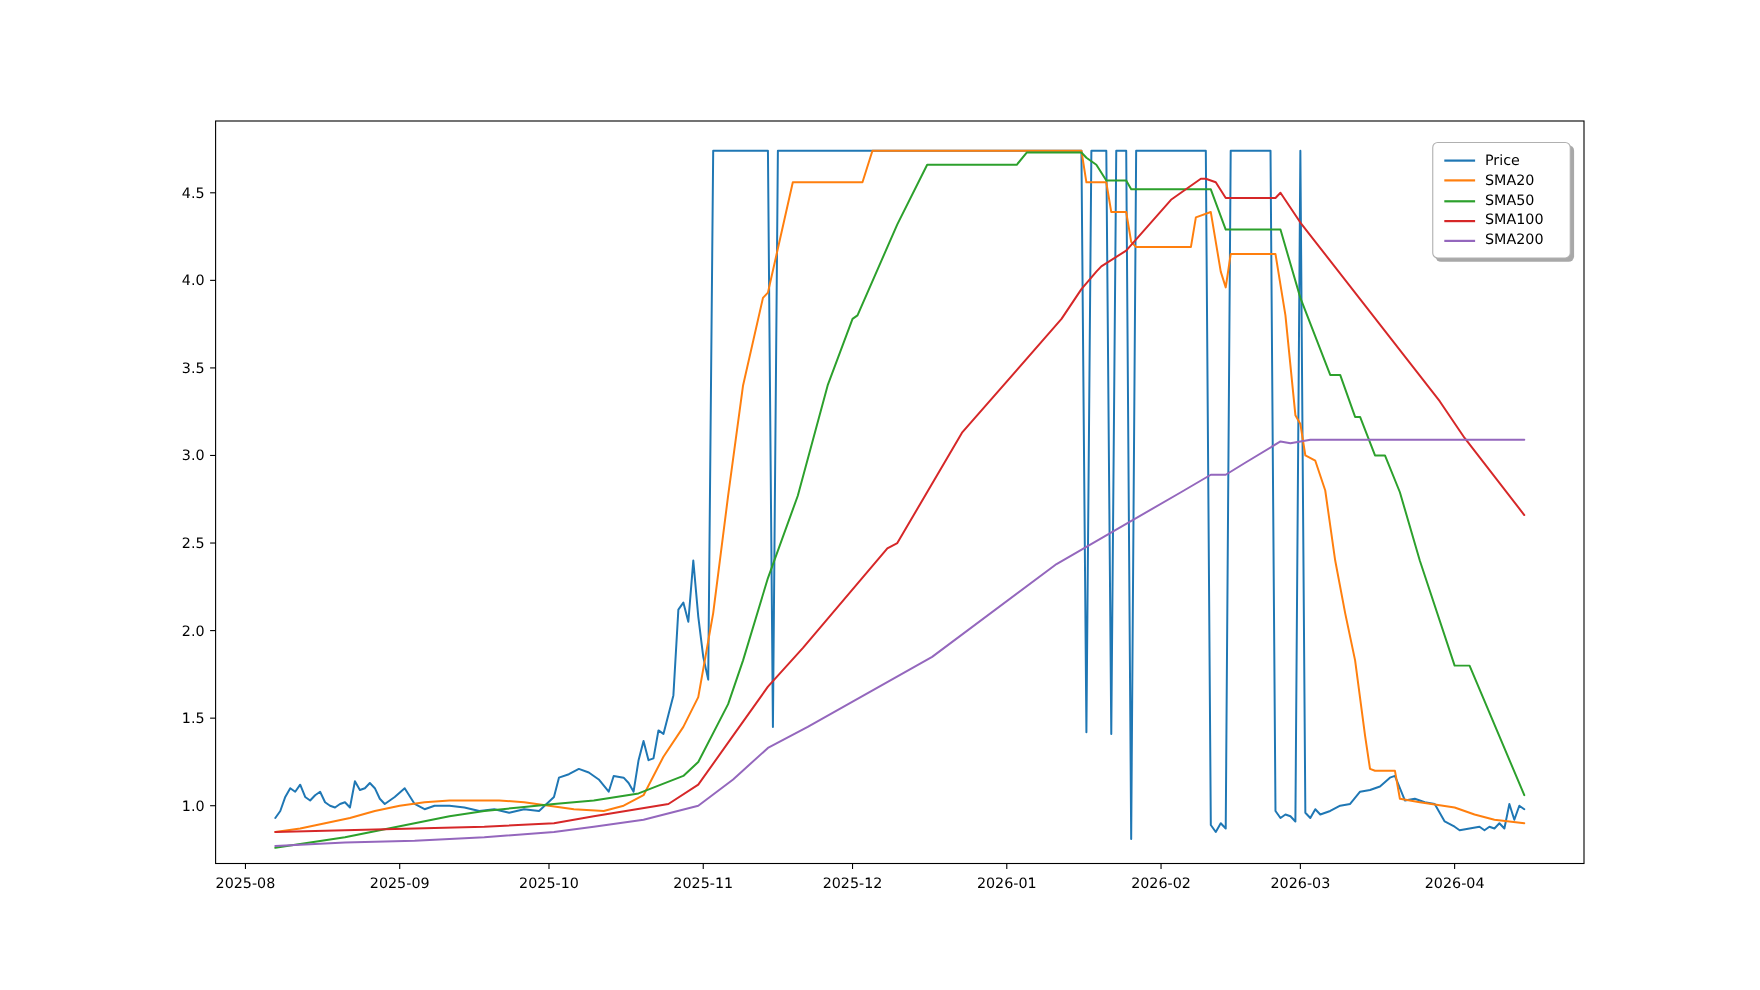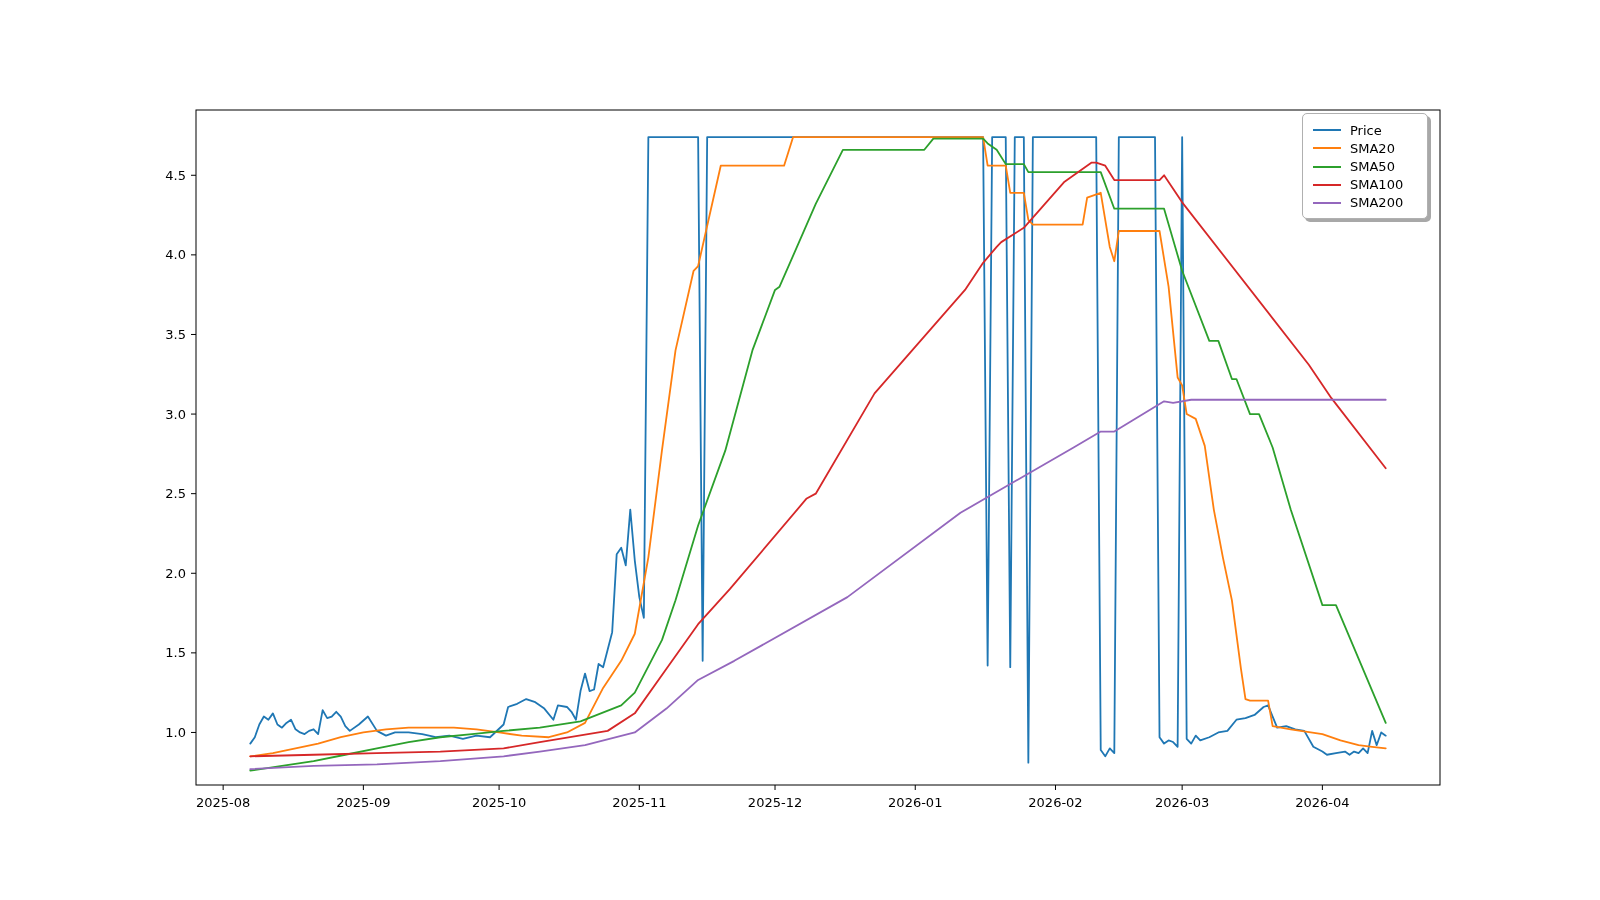--- a/index.html
+++ b/index.html
@@ -20,20 +20,21 @@
     position:absolute;
     box-sizing:border-box;
     background:#ffffff;
     border:1px solid #b0b0b0;
     border-radius:5px;
     box-shadow:3px 3px 0 0 #a8a8a8;
     padding:7px 10px 6px 10px;
     display:flex;
     flex-direction:column;
     justify-content:space-between;
+    margin-top:16px;
   }
   .legend-entry{
     display:flex;
     align-items:center;
     height:20.5px;
   }
   .legend-swatch{
     width:28px;height:0;
     border-top-width:2px;
     border-top-style:solid;

